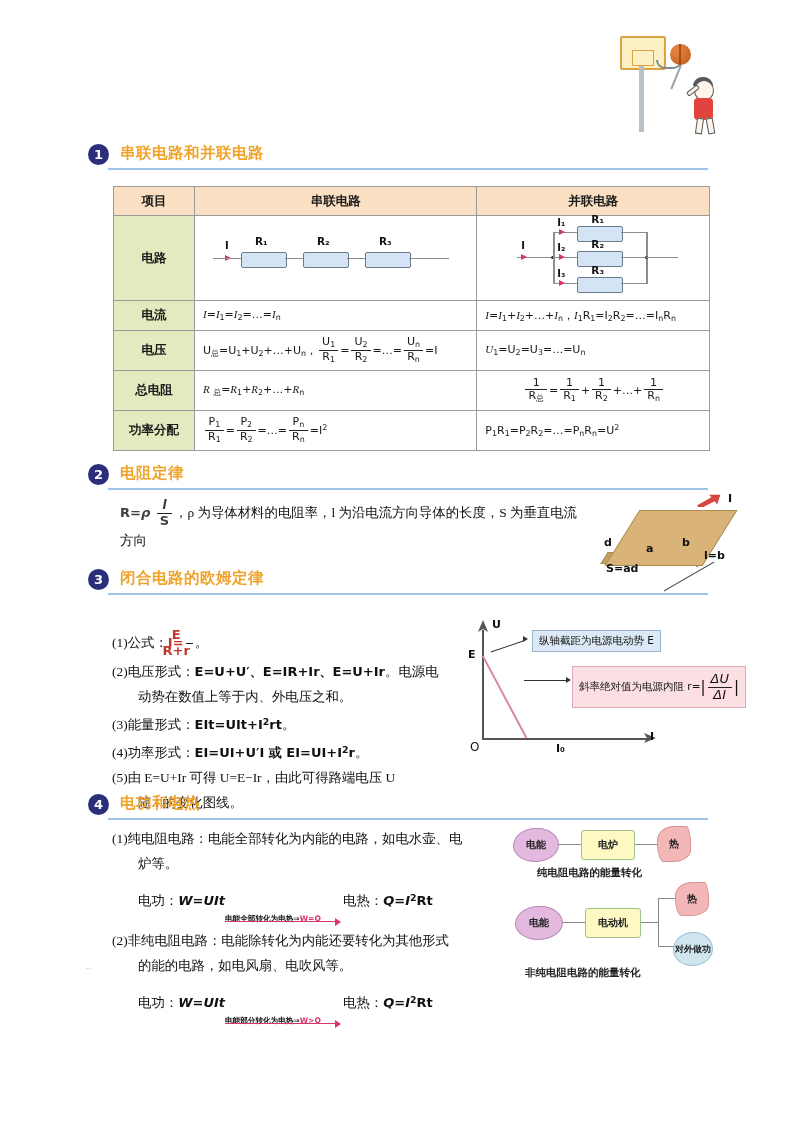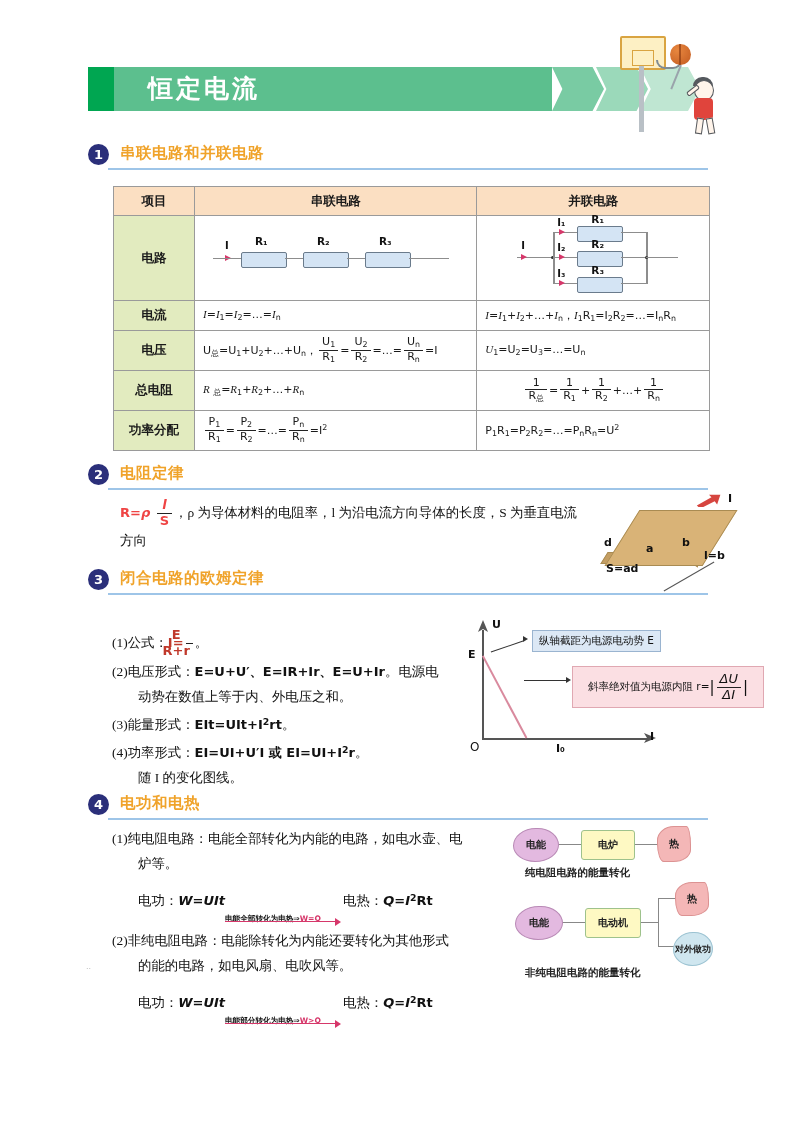--- a/index.html
+++ b/index.html
@@ -280,21 +280,21 @@
     font-weight: bold;
     font-size: 13px;
   }
   .hang { display: block; padding-left: 26px; text-indent: -26px; }
   .hang2 { display: block; padding-left: 26px; }
 
   
   .rho-formula {
     font-family: "DejaVu Sans", "Liberation Sans", sans-serif;
     font-weight: bold;
-    color: #ef4444;
+    color: #404040;
     font-size: 13px;
   }
 
   
   .slab { position: absolute; left: 600px; top: 492px; width: 185px; height: 98px; }
   .slab-top {
     position: absolute; left: 22px; top: 18px;
     width: 96px; height: 54px;
     background: #d9b377;
     border: 1px solid #a98b52;
@@ -417,28 +417,20 @@
     position: absolute; left: 86px; top: 962px;
     font-size: 8px; color: #bbb;
     font-family: "DejaVu Sans", sans-serif;
   }
 </style>
 </head>
 <body>
 
 <div class="page">
 
-  <div class="banner-wrap">
-    <div class="banner-cap"></div>
-    <div class="banner-main"></div>
-    <div class="chev chev1"></div>
-    <div class="chev chev2"></div>
-    <div class="chev chev3"></div>
-    <div class="banner-title">恒定电流</div>
-  </div>
 
   <div class="deco">
     <div class="hoop-board">
       <div class="hoop-square"></div>
     </div>
     <div class="hoop-ring"></div>
     <div class="hoop-pole"></div>
     <div class="ball"></div>
     <div class="ball-line"></div>
     <div class="kid-hair"></div>
@@ -605,20 +597,23 @@
     </span>
     <span class="hang">
       <span>(2)</span><span>电压形式：</span><span class="bold-m">E=U+U′、E=IR+Ir、E=U+Ir</span><span>。电源电</span>
     </span>
     <span class="hang2">动势在数值上等于内、外电压之和。</span>
     <span class="hang">
       <span>(3)</span><span>能量形式：</span><span class="bold-m">EIt=UIt+I<span class="sup">2</span>rt</span><span>。</span>
     </span>
     <span class="hang">
       <span>(4)</span><span>功率形式：</span><span class="bold-m">EI=UI+U′I 或 EI=UI+I<span class="sup">2</span>r</span><span>。</span>
+    </span>
+    <span class="hang">
+      <span>(5)</span><span>由 E=U+Ir 可得 U=E−Ir，由此可得路端电压 U</span>
     </span>
     <span class="hang2">随 I 的变化图线。</span>
   </div>
 
   <div class="graph">
     <div class="ax" style="left:30px; top:12px; width:1.6px; height:110px;"></div>
     <div class="ax" style="left:30px; top:120px; width:165px; height:1.6px;"></div>
     <svg style="position:absolute; left:25px; top:2px;" width="12" height="14">
       <path d="M6,0 L11,12 L6,9 L1,12 Z" fill="#555"></path>
     </svg>
@@ -629,21 +624,21 @@
     <div class="glbl" style="left:198px; top:112px;">I</div>
     <div class="glbl" style="left:16px; top:30px;">E</div>
     <div class="glbl" style="left:18px; top:122px; font-weight:normal; font-size:12px;">O</div>
     <div class="glbl" style="left:104px; top:124px;">I₀</div>
     <div class="gline" style="left:31px; top:37px; width:93px; transform:rotate(62deg);"></div>
 
     <div class="note note-blue" style="left:80px; top:12px;">纵轴截距为电源电动势 E</div>
     <div class="ptr" style="left:38px; top:28px; width:34px; transform:rotate(-19deg);"></div>
     <div class="ptr-head" style="left:71px; top:18px;"></div>
 
-    <div class="note note-pink" style="left:120px; top:48px; padding:5px 15px;">
+    <div class="note note-pink" style="left:120px; top:48px; padding:5px 6px;">
       <span>斜率绝对值为电源内阻 r=</span><span style="font-size:15px; vertical-align:middle;">|</span><span class="frac" style="font-size:13px;font-style:italic;"><span class="num">ΔU</span><span class="den">ΔI</span></span><span style="font-size:15px; vertical-align:middle;">|</span>
     </div>
     <div class="ptr" style="left:72px; top:62px; width:44px;"></div>
     <div class="ptr-head" style="left:114px; top:59px;"></div>
   </div>
 
   <div class="sec" style="top:793px;">
     <div class="sec-head">
       <div class="sec-badge">4</div>
       <div class="sec-title">电功和电热</div>
@@ -664,21 +659,21 @@
       <span>电功：</span><span class="bold-m" style="font-style:italic;">W=UIt</span><span class="tarrow-wrap"><span class="tarrow-lbl"><span>电能部分转化为电热⇒</span><span class="red">W&gt;Q</span></span><span class="tarrow-line"></span><span class="tarrow-head"></span></span><span>电热：</span><span class="bold-m"><span style="font-style:italic;">Q</span>=<span style="font-style:italic;">I</span><span class="sup">2</span>Rt</span>
     </span>
   </div>
 
   <div class="edia" style="position:absolute; left:505px; top:818px; width:230px; height:66px;">
     <div class="elink" style="position:absolute; left:50px; top:26px; width:28px; height:1.4px;"></div>
     <div class="elink" style="position:absolute; left:126px; top:26px; width:28px; height:1.4px;"></div>
     <div class="blob blob-purple" style="left:8px; top:10px; width:44px; height:32px;">电能</div>
     <div class="blob blob-green" style="left:76px; top:12px; width:52px; height:28px;">电炉</div>
     <div class="blob blob-flame" style="left:152px; top:8px; width:32px; height:34px;">热</div>
-    <div class="ecap" style="left:20px; top:48px;">纯电阻电路的能量转化</div>
+    <div class="ecap" style="left:32px; top:48px;">纯电阻电路的能量转化</div>
   </div>
 
   <div class="edia" style="position:absolute; left:505px; top:882px; width:235px; height:100px;">
     <div class="elink" style="position:absolute; left:56px; top:40px; width:26px; height:1.4px;"></div>
     <div class="elink" style="position:absolute; left:132px; top:40px; width:22px; height:1.4px;"></div>
     <div class="elink" style="position:absolute; left:153px; top:16px; width:1.4px; height:48px;"></div>
     <div class="elink" style="position:absolute; left:153px; top:16px; width:20px; height:1.4px;"></div>
     <div class="elink" style="position:absolute; left:153px; top:64px; width:20px; height:1.4px;"></div>
     <div class="blob blob-purple" style="left:10px; top:24px; width:46px; height:32px;">电能</div>
     <div class="blob blob-green" style="left:80px; top:26px; width:54px; height:28px;">电动机</div>

